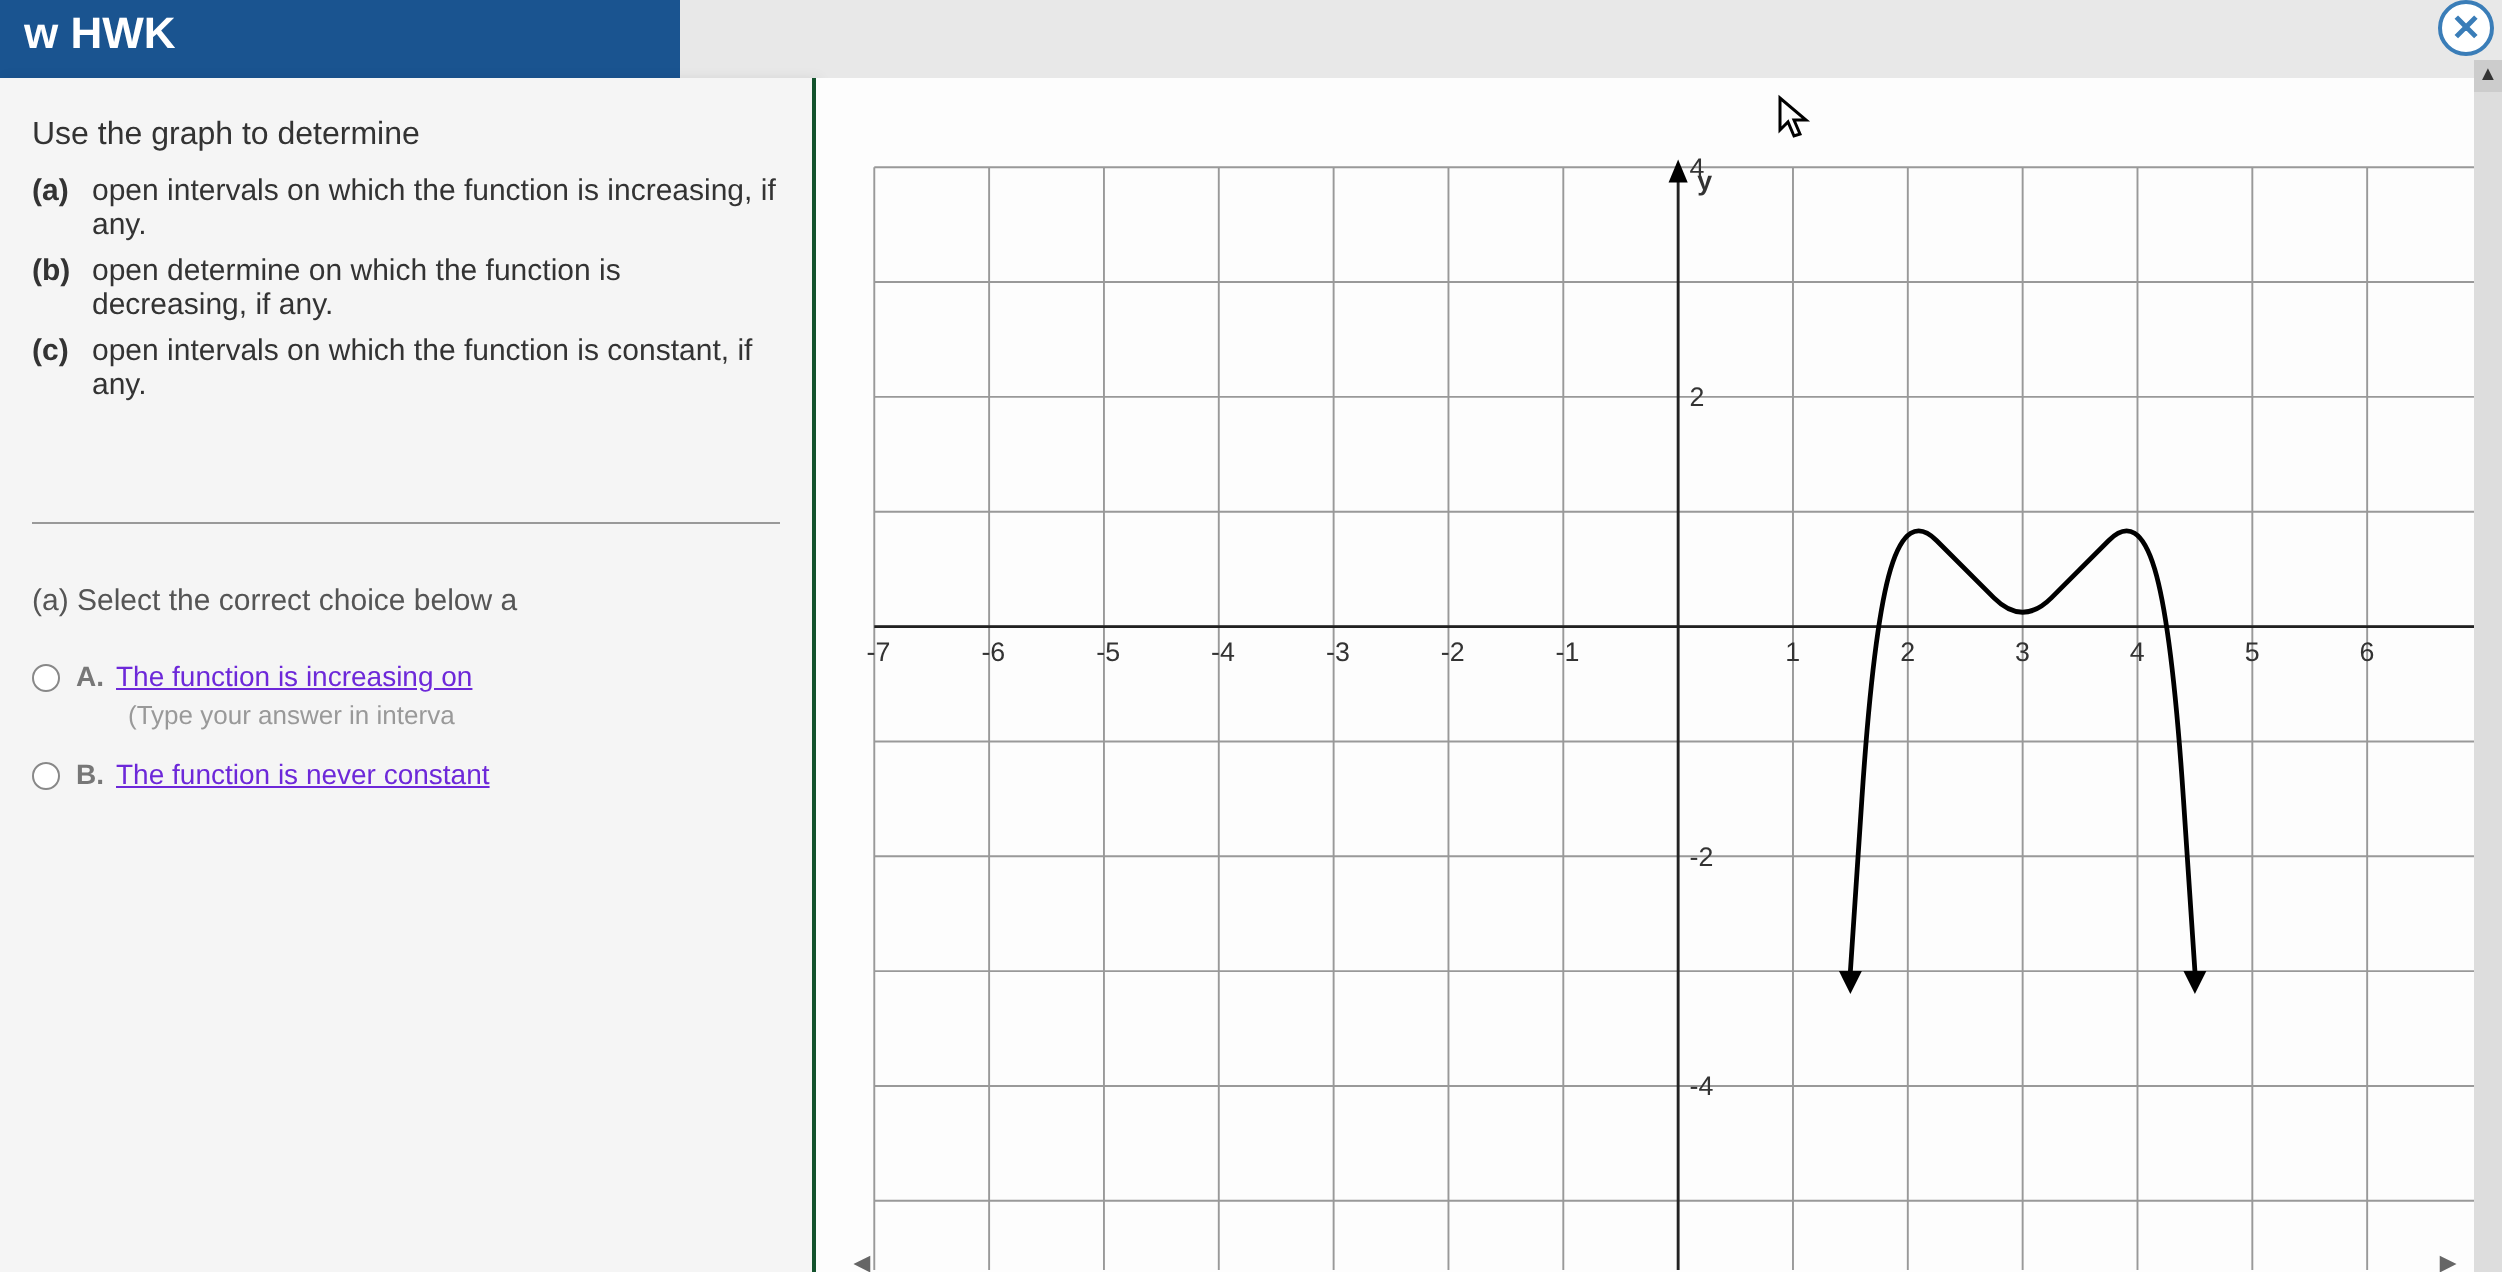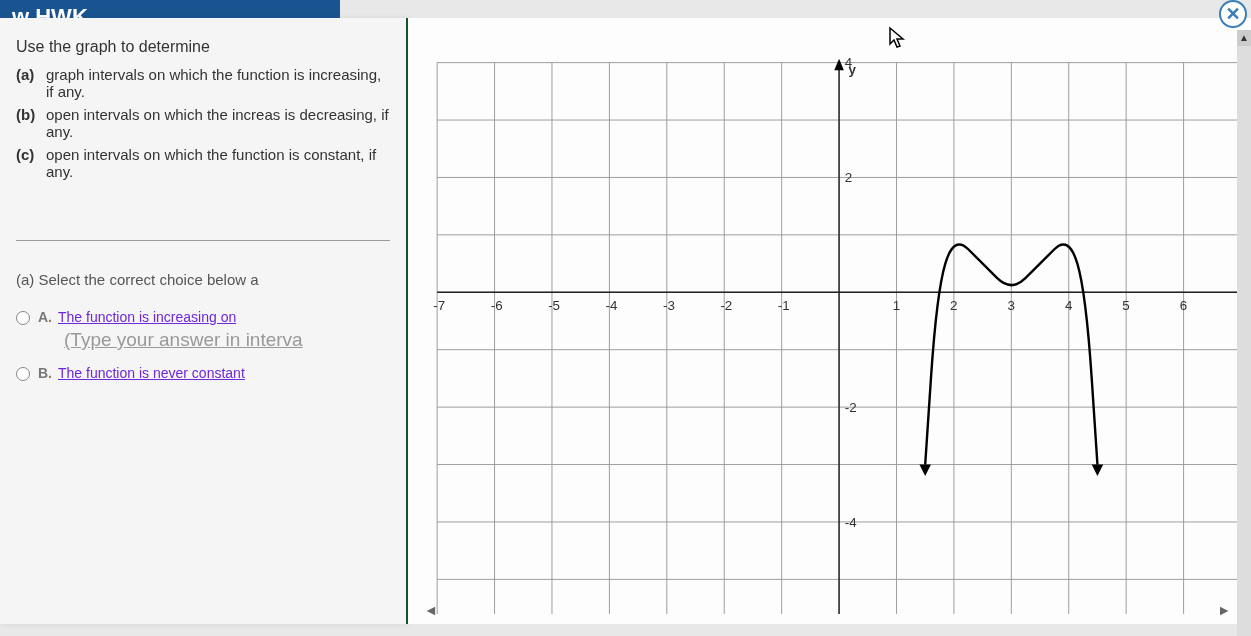--- a/index.html
+++ b/index.html
@@ -10,21 +10,21 @@
       height: 636px;
       overflow: hidden;
       position: relative;
     }
     .header-bar {
       background: #1a5490;
       color: #fff;
       padding: 4px 12px;
       font-size: 22px;
       font-weight: bold;
-      height: 18px;
+      height: 39px;
       width: 340px;
     }
     .content-row {
       display: flex;
       height: calc(100% - 30px);
     }
     .question-panel {
       width: 408px;
       background: #f5f5f5;
       padding: 20px 16px;
@@ -82,25 +82,24 @@
       background: #fff;
     }
     .choice-label {
       font-weight: bold;
       margin-right: 6px;
       color: #777;
     }
     .choice-text { color: #6d28d9; text-decoration: underline; }
     .choice-subtext {
       color: #999;
-      font-size: 19px;
+      font-size: 13px;
       margin-left: 48px;
       margin-top: -8px;
       margin-bottom: 14px;
-      text-decoration: underline;
     }
     .graph-area {
       flex: 1;
       background: #fdfdfd;
       position: relative;
       padding: 10px;
     }
     .graph-svg {
       width: 100%;
       height: 100%;
@@ -172,25 +171,25 @@
   <span>w HWK</span>
 </div>
 
 <div class="content-row">
 
   <div class="question-panel">
     <p class="intro-text">Use the graph to determine</p>
     <ul class="part-list">
       <li class="part-item">
         <span class="part-label">(a)</span>
-        <span class="part-text">graph intervals on which the function is increasing, if any.</span>
+        <span class="part-text">open intervals on which the function is increasing, if any.</span>
       </li>
       <li class="part-item">
         <span class="part-label">(b)</span>
-        <span class="part-text">open intervals on which the increas is decreasing, if any.</span>
+        <span class="part-text">open determine on which the function is decreasing, if any.</span>
       </li>
       <li class="part-item">
         <span class="part-label">(c)</span>
         <span class="part-text">open intervals on which the function is constant, if any.</span>
       </li>
     </ul>
 
     <hr class="divider">
 
     <p class="subquestion">(a) Select the correct choice below a</p>

